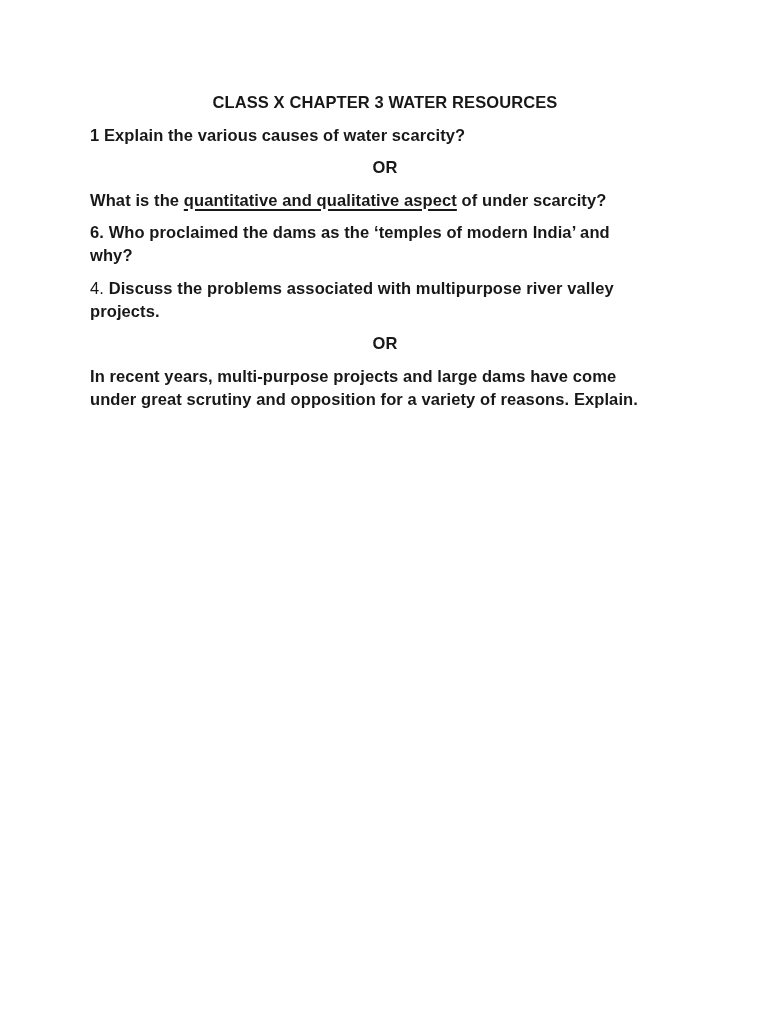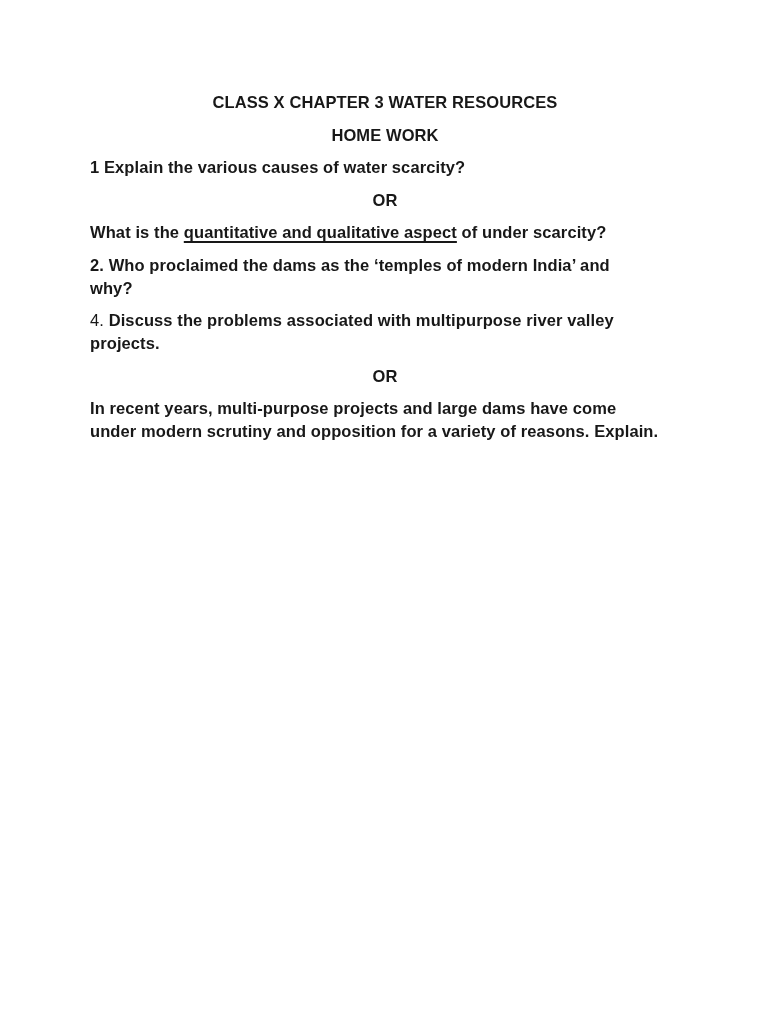--- a/index.html
+++ b/index.html
@@ -41,34 +41,33 @@
   }
 </style>
 </head>
 <body>
 
 <div class="doc-page">
   <div class="doc-content">
 
     <p class="center">CLASS X CHAPTER 3 WATER RESOURCES</p>
 
-    <p class="center">HOME WORK</p>
 
     <p>1 Explain the various causes of water scarcity?</p>
 
     <p class="center">OR</p>
 
     <p><span>What is the </span><span class="underline">quantitative and qualitative aspect</span><span> of under scarcity?</span></p>
 
 
-    <p>2. Who proclaimed the dams as the ‘temples of modern India’ and
+    <p>6. Who proclaimed the dams as the ‘temples of modern India’ and
 why?</p>
 
     <p><span class="regular-weight">4.</span><span> Discuss the problems associated with multipurpose river valley
 projects.</span></p>
 
     <p class="center">OR</p>
 
     <p>In recent years, multi-purpose projects and large dams have come
-under modern scrutiny and opposition for a variety of reasons. Explain.</p>
+under great scrutiny and opposition for a variety of reasons. Explain.</p>
 
   </div>
 </div>
 
 </body></html>

